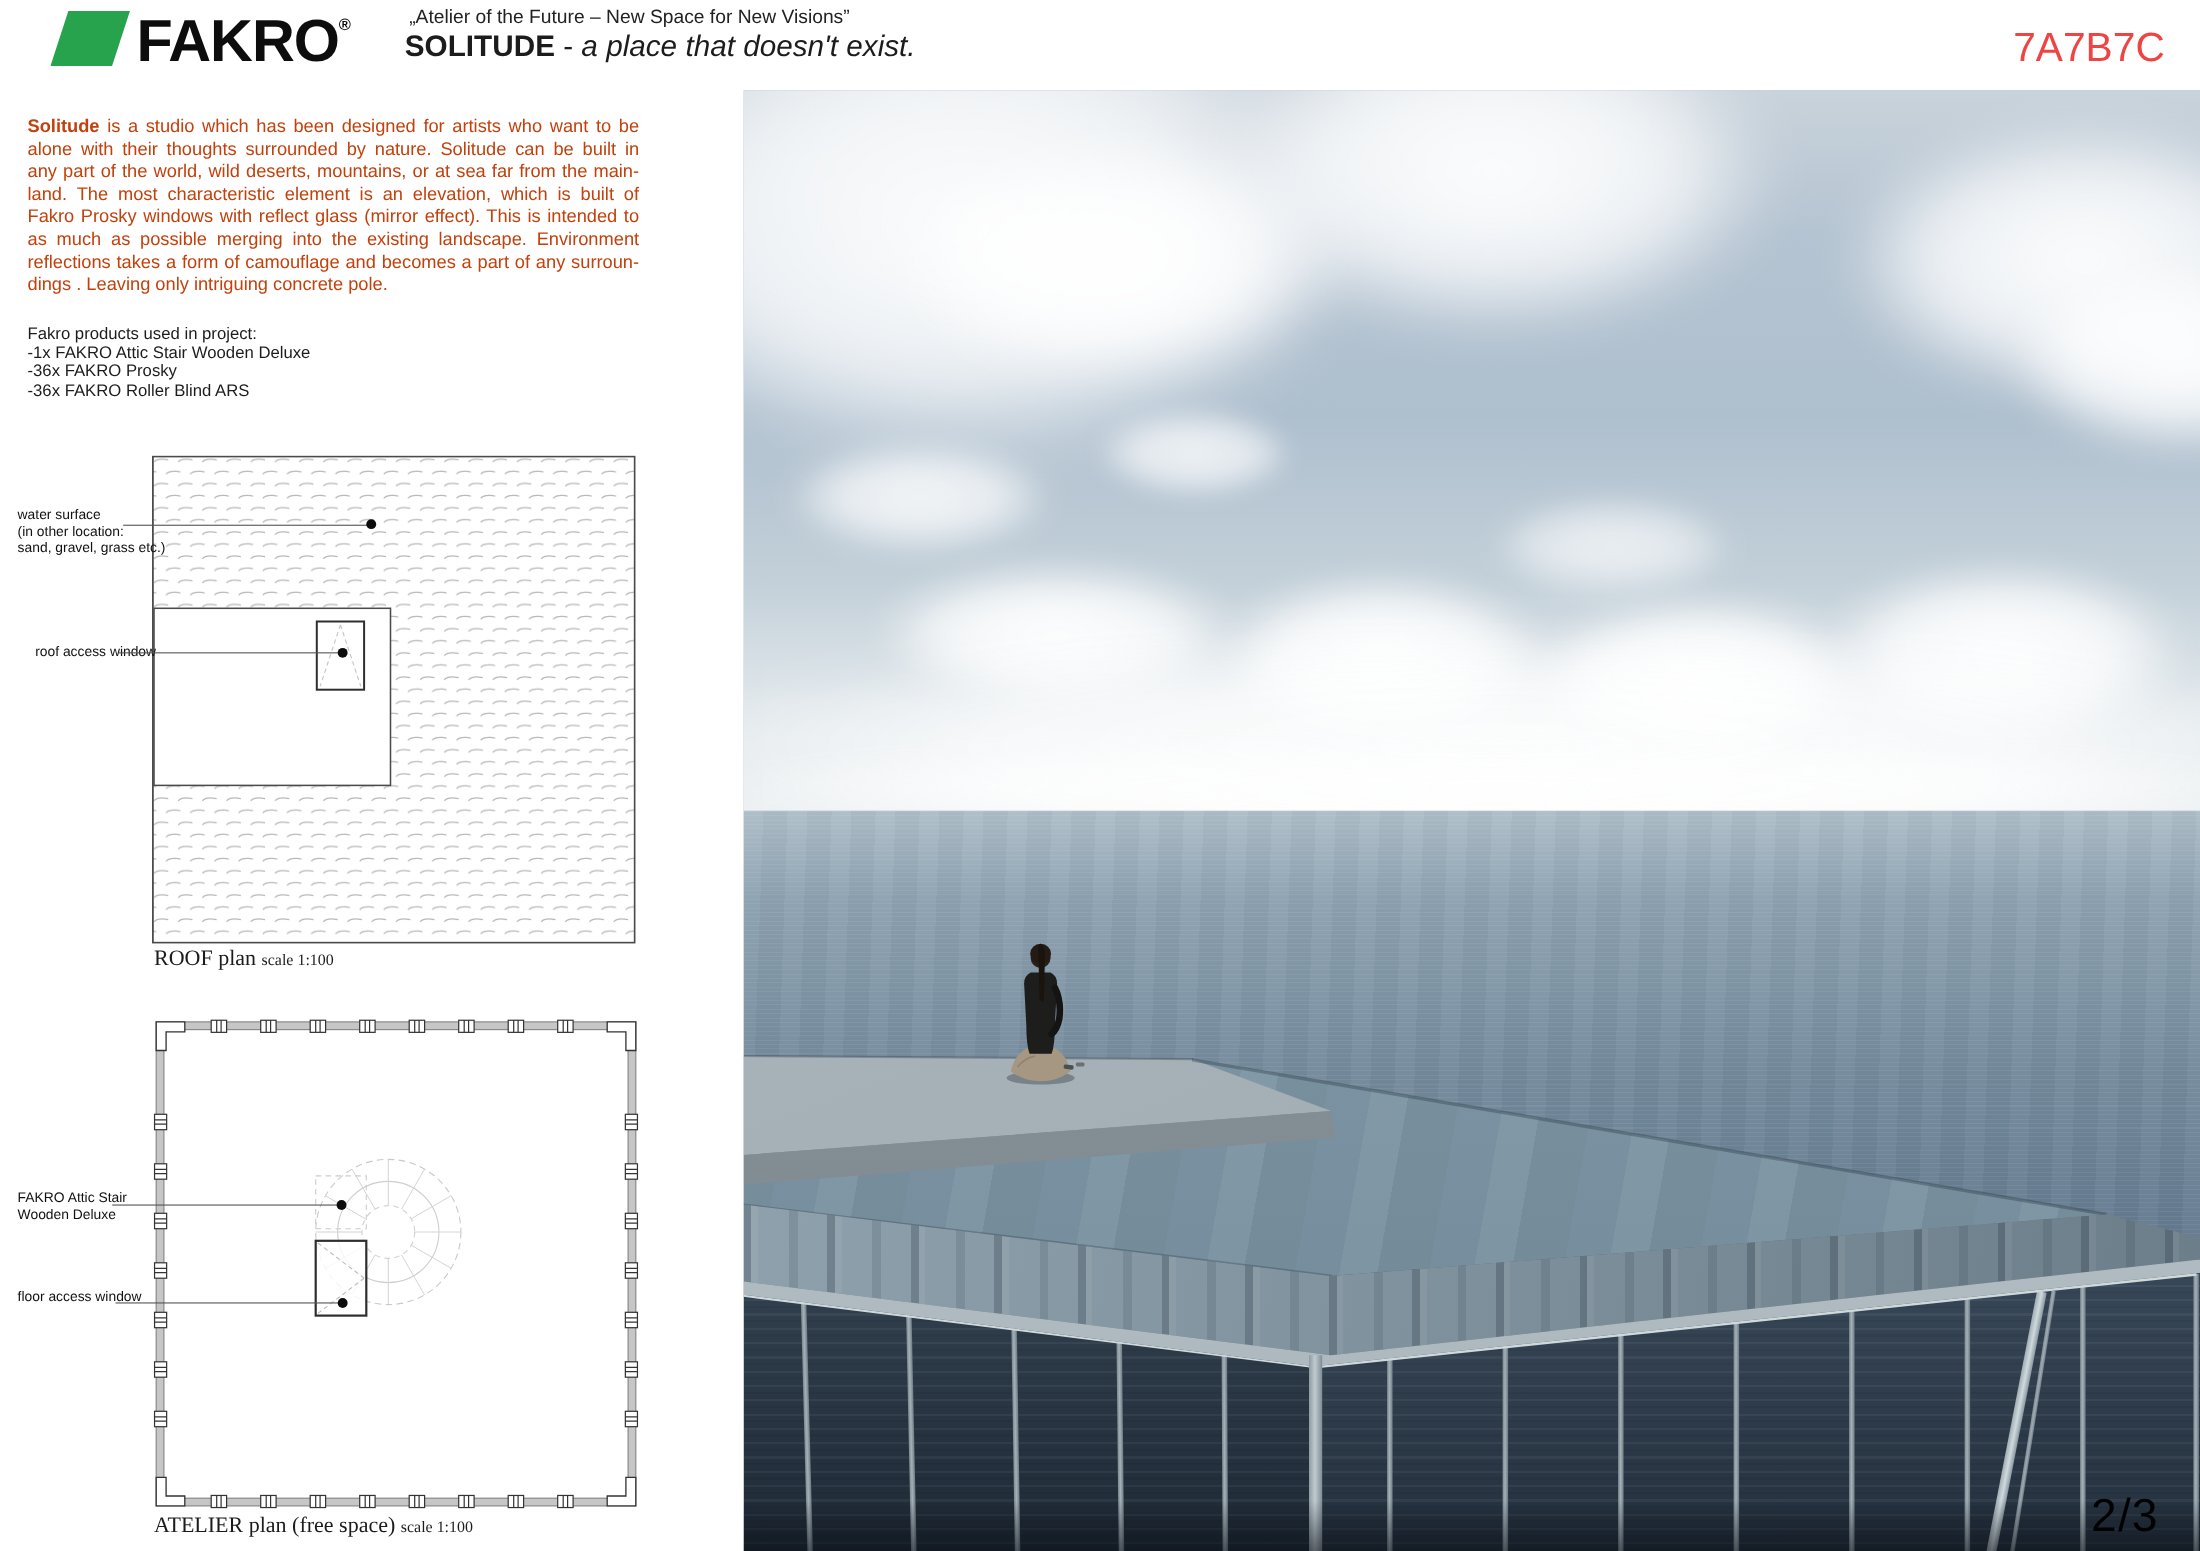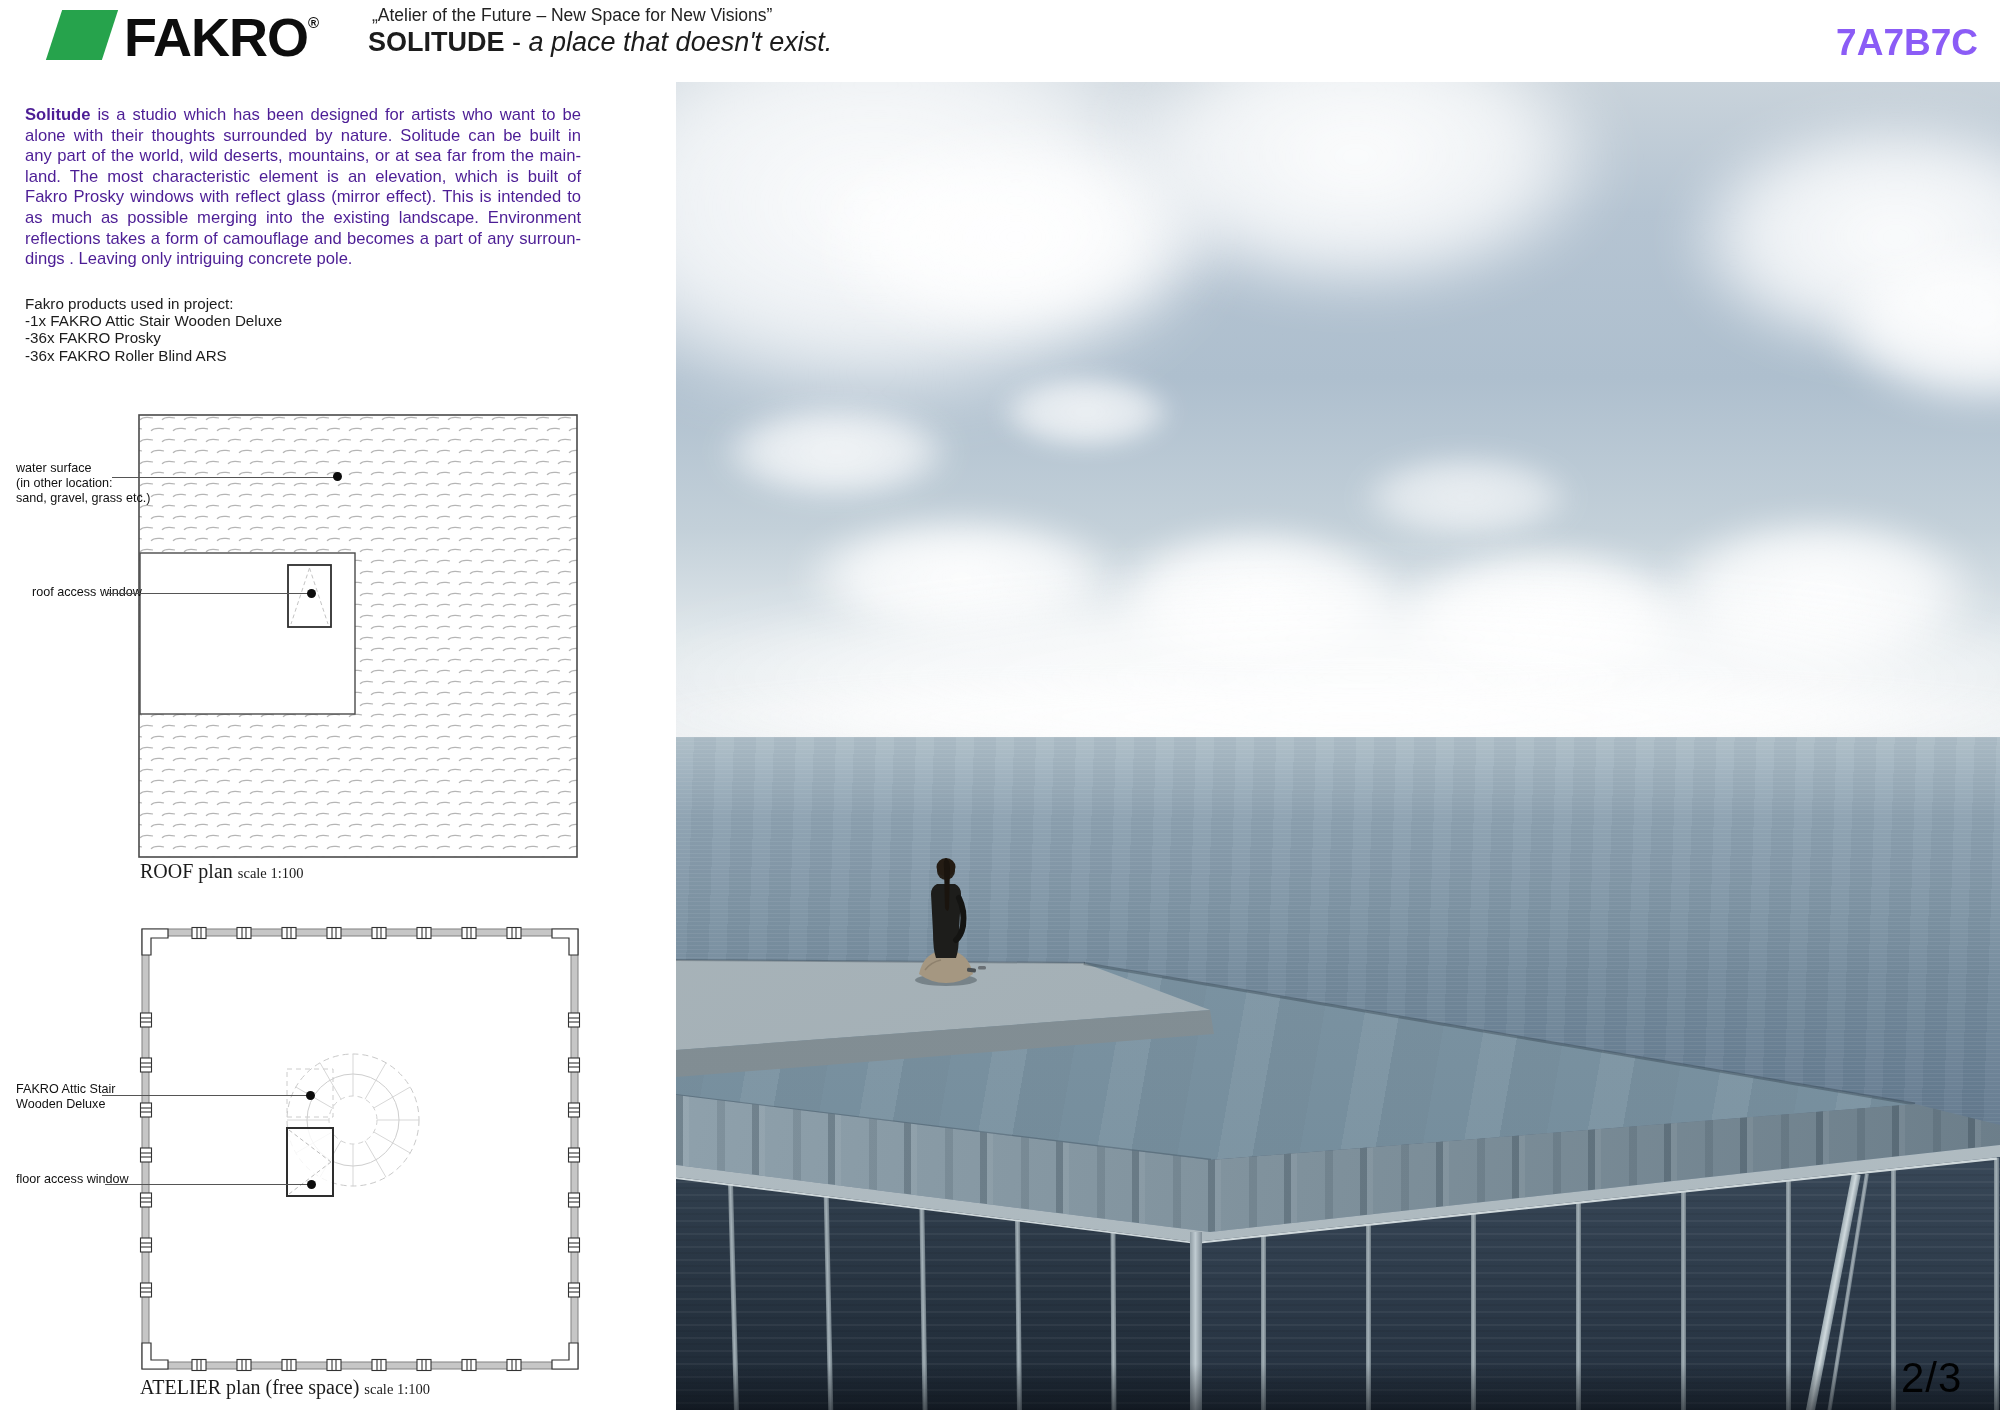--- a/index.html
+++ b/index.html
@@ -9,24 +9,24 @@
 
   
   .logo{left:40px;top:10px;width:300px;height:64px;display:flex;align-items:flex-start;}
   .logo-mark{width:56px;height:50px;transform:skewX(-18deg);margin-left:14px;margin-right:14px;background:#26A34C;}
   .logo-word{font-size:54px;font-weight:bold;letter-spacing:-1px;color:#0d0d0d;line-height:1;}
   .logo-reg{font-size:15px;vertical-align:28px;font-weight:bold;color:#0d0d0d;}
   .hdr-sub{left:372px;top:5px;font-size:17.5px;color:#222;}
   .hdr-title{left:368px;top:27px;font-size:27px;color:#1c1c1c;}
   .hdr-title .t-main{font-weight:bold;}
   .hdr-title .t-rest{font-style:italic;}
-  .entry-code{right:22px;top:22px;font-size:37px;color:#8b5cf6;font-weight:bold;}
+  .entry-code{right:32px;top:22px;font-size:37px;color:#ef4444;}
 
   
-  .para{left:25px;top:105px;width:556px;font-size:16.6px;line-height:20.6px;color:#4c1d95;}
+  .para{left:25px;top:105px;width:556px;font-size:16.6px;line-height:20.6px;color:#c2410c;}
   .para .jl{text-align:justify;text-align-last:justify;}
   .para .jl-last{text-align:left;}
   .products{left:25px;top:295px;font-size:15.2px;line-height:17.2px;color:#1c1c1c;}
 
   
   .plan-label{font-size:12.6px;line-height:15px;color:#111;}
   .leader{height:0;border-top:1px solid #555;}
   .leader-dot{width:9px;height:9px;border-radius:50%;background:#0c0c0c;}
   .plan-caption{font-size:20px;color:#1b1b1b;font-family:Liberation Serif, serif;}
   .plan-caption .scale{font-size:14.5px;}

